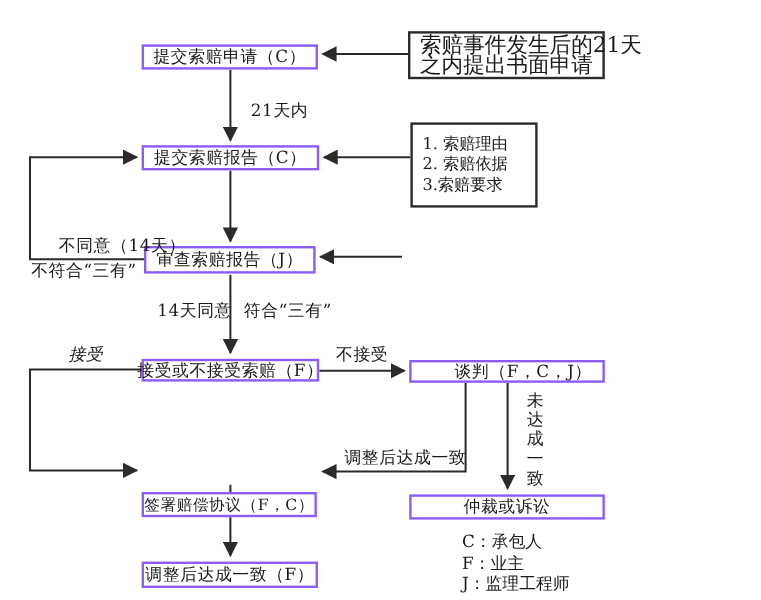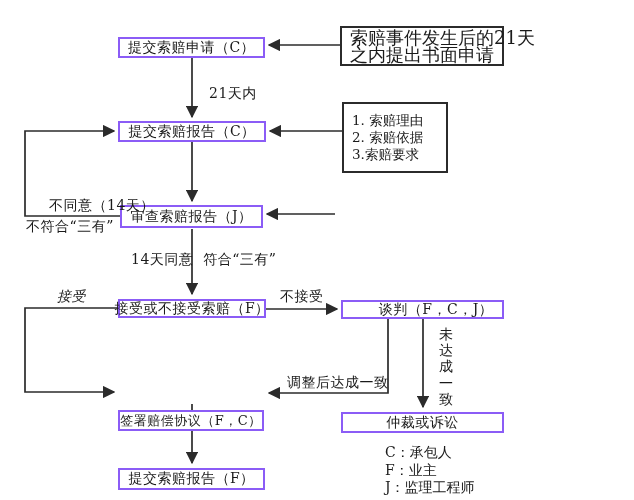--- a/index.html
+++ b/index.html
@@ -98,21 +98,21 @@
   <div class="node" style="left:120px; top:205px; width:143px; height:23px;">审查索赔报告（J）</div>
 
   <div class="node" style="left:118px; top:299px; width:148px; height:19px; font-size:14px;">接受或不接受索赔（F）</div>
 
   <div class="node" style="left:341px; top:300px; width:163px; height:19px;padding-left:27px;">谈判（F，C，J）</div>
 
   <div class="node" style="left:118px; top:382px; width:146px; height:21px; font-size:13px;margin-top:28px;">签署赔偿协议（F，C）</div>
 
   <div class="node" style="left:341px; top:412px; width:163px; height:21px;">仲裁或诉讼</div>
 
-  <div class="node" style="left:118px; top:468px; width:147px; height:22px;">提交索赔报告（F）</div>
+  <div class="node" style="left:118px; top:468px; width:147px; height:22px;">调整后达成一致（F）</div>
 
   <div class="ann" style="left:340px; top:26px; width:164px; height:40px; font-size:18px;">
     <div class="line">索赔事件发生后的21天</div>
     <div class="line">之内提出书面申请</div>
   </div>
 
   <div class="ann" style="left:342px; top:102px; width:106px; height:71px;">
     <div class="line">1. 索赔理由</div>
     <div class="line">2. 索赔依据</div>
     <div class="line">3.索赔要求</div>

